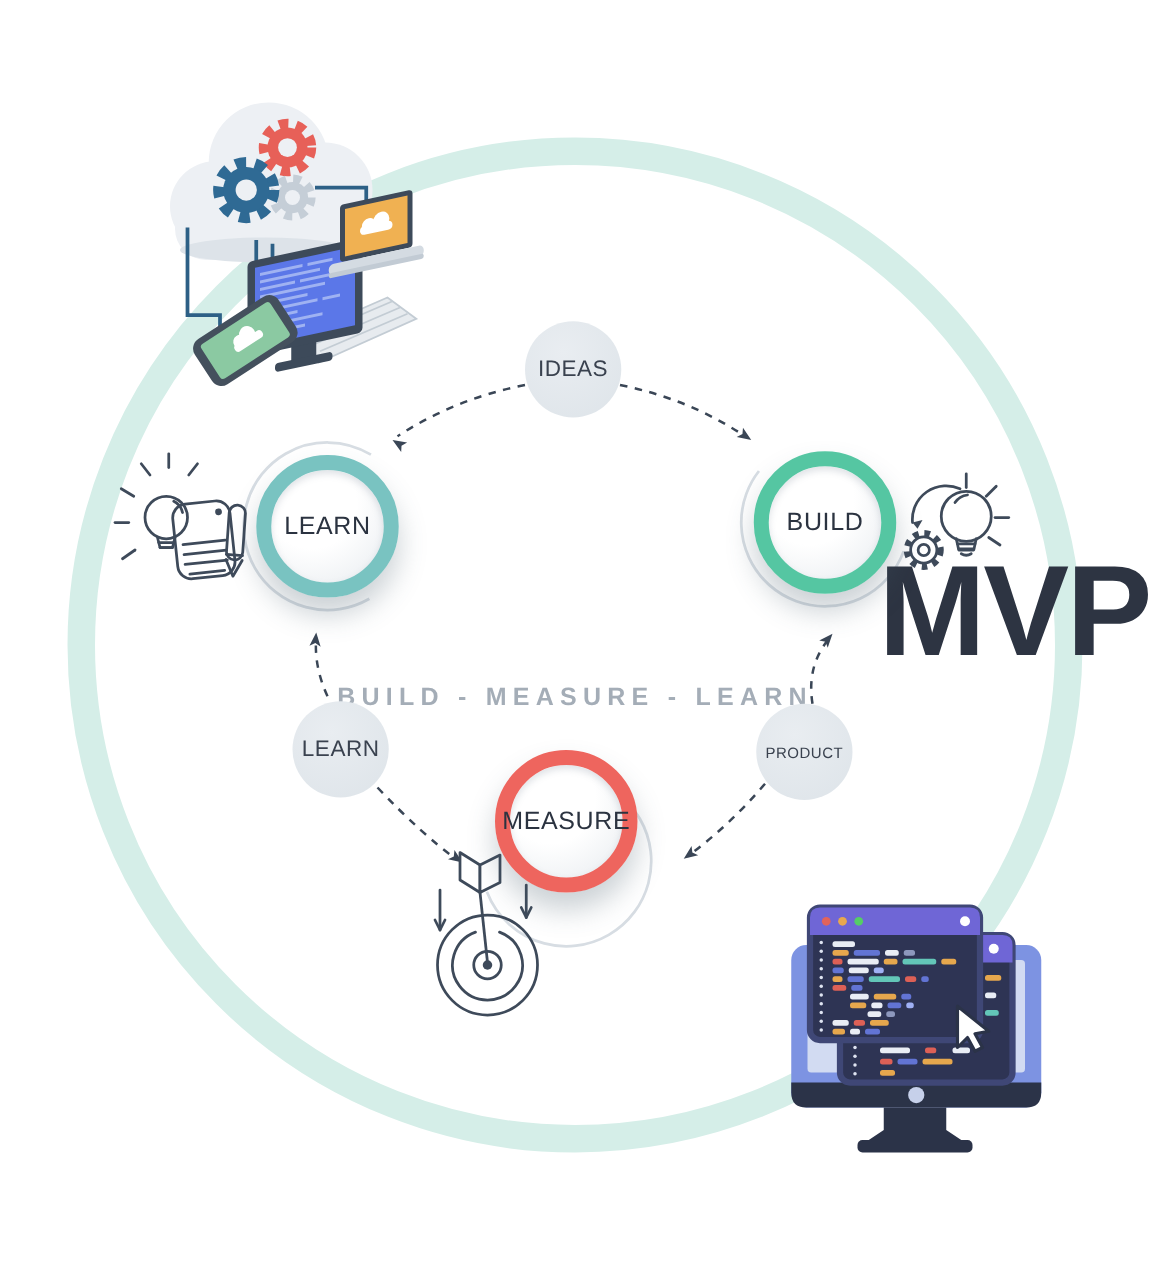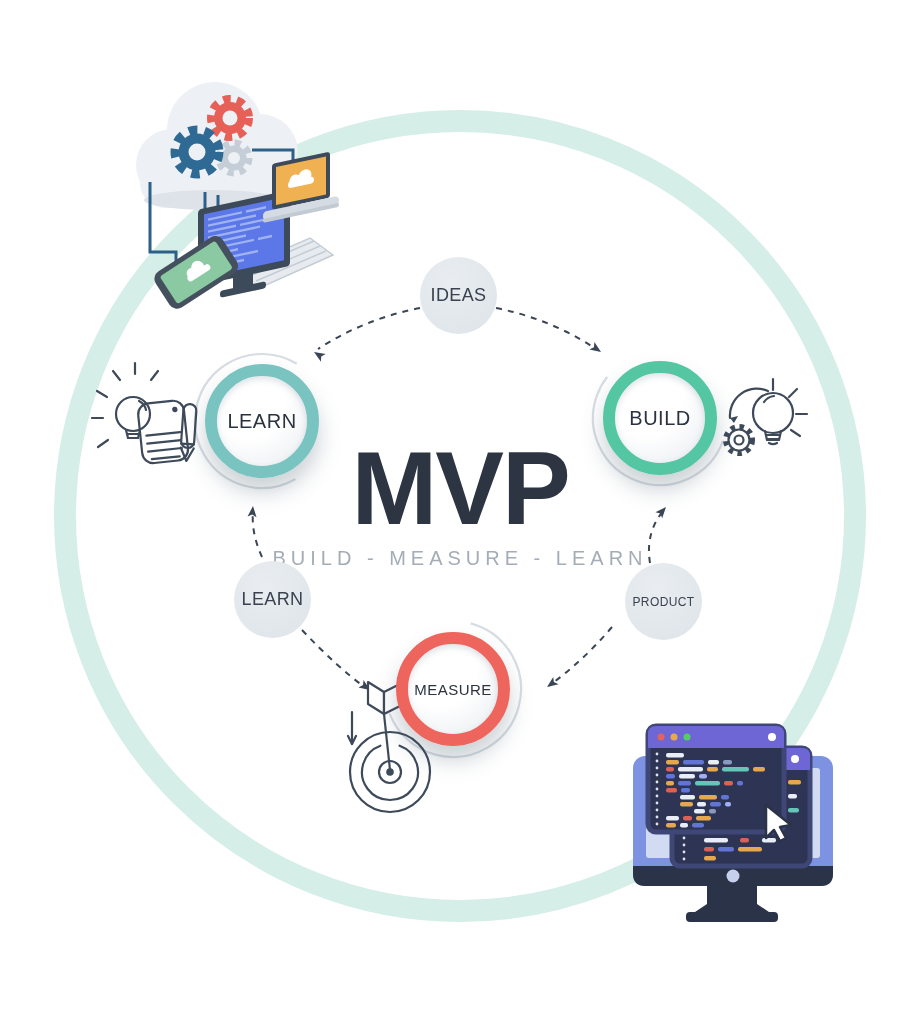--- a/index.html
+++ b/index.html
@@ -11,37 +11,37 @@
   .stage{
     position:absolute;box-sizing:border-box;width:114px;height:114px;border-radius:50%;
     border:12px solid #999;
     background:radial-gradient(circle at 36% 30%, #ffffff 42%, #e7ebef 100%);
     box-shadow:0 14px 22px rgba(70,90,105,.28), inset 0 3px 6px rgba(110,125,140,.22);
     display:flex;align-items:center;justify-content:center;
     font-weight:normal;color:#2b3340;letter-spacing:.5px;z-index:3;
   }
   .stage-learn  {left:205px;top:364px;font-size:20px;}
   .stage-build  {left:603px;top:361px;font-size:20px;}
-  .stage-measure{left:396px;top:632px;font-size:15px;justify-content:center;}
+  .stage-measure{left:396px;top:600px;font-size:20px;justify-content:center;}
   .connector{
     position:absolute;width:77px;height:77px;border-radius:50%;
     background:radial-gradient(circle at 40% 32%, #e9edf1, #dfe5ea 85%);
     display:flex;align-items:center;justify-content:center;
     font-size:18px;color:#3a424f;letter-spacing:.4px;z-index:2;font-weight:500;
   }
   .connector-ideas  {left:420px;top:257px;}
-  .connector-product{left:605px;top:563px;font-size:12px;margin-left:20px;}
+  .connector-product{left:605px;top:563px;font-size:12px;}
   .connector-data   {left:234px;top:561px;}
   .heading{
-    position:absolute;left:0;width:100%;top:437px;text-align:center;z-index:2;
+    position:absolute;left:0;width:100%;top:437px;text-align:right;z-index:2;
     font-size:103px;font-weight:900;color:#2d3442;letter-spacing:-2px;line-height:1;
   }
   .subheading{
     position:absolute;left:0;width:100%;top:547px;text-align:center;z-index:2;
-    font-size:20px;font-weight:400;color:#a4adb7;letter-spacing:5px;
+    font-size:20px;font-weight:700;color:#a4adb7;letter-spacing:5px;
   }
 </style>
 </head>
 <body>
 
 <div class="canvas">
 
   <svg width="920" height="1024" viewBox="0 0 920 1024">
 
     <circle cx="460" cy="516" r="395" fill="#ffffff" stroke="#d5eee8" stroke-width="22"></circle>

